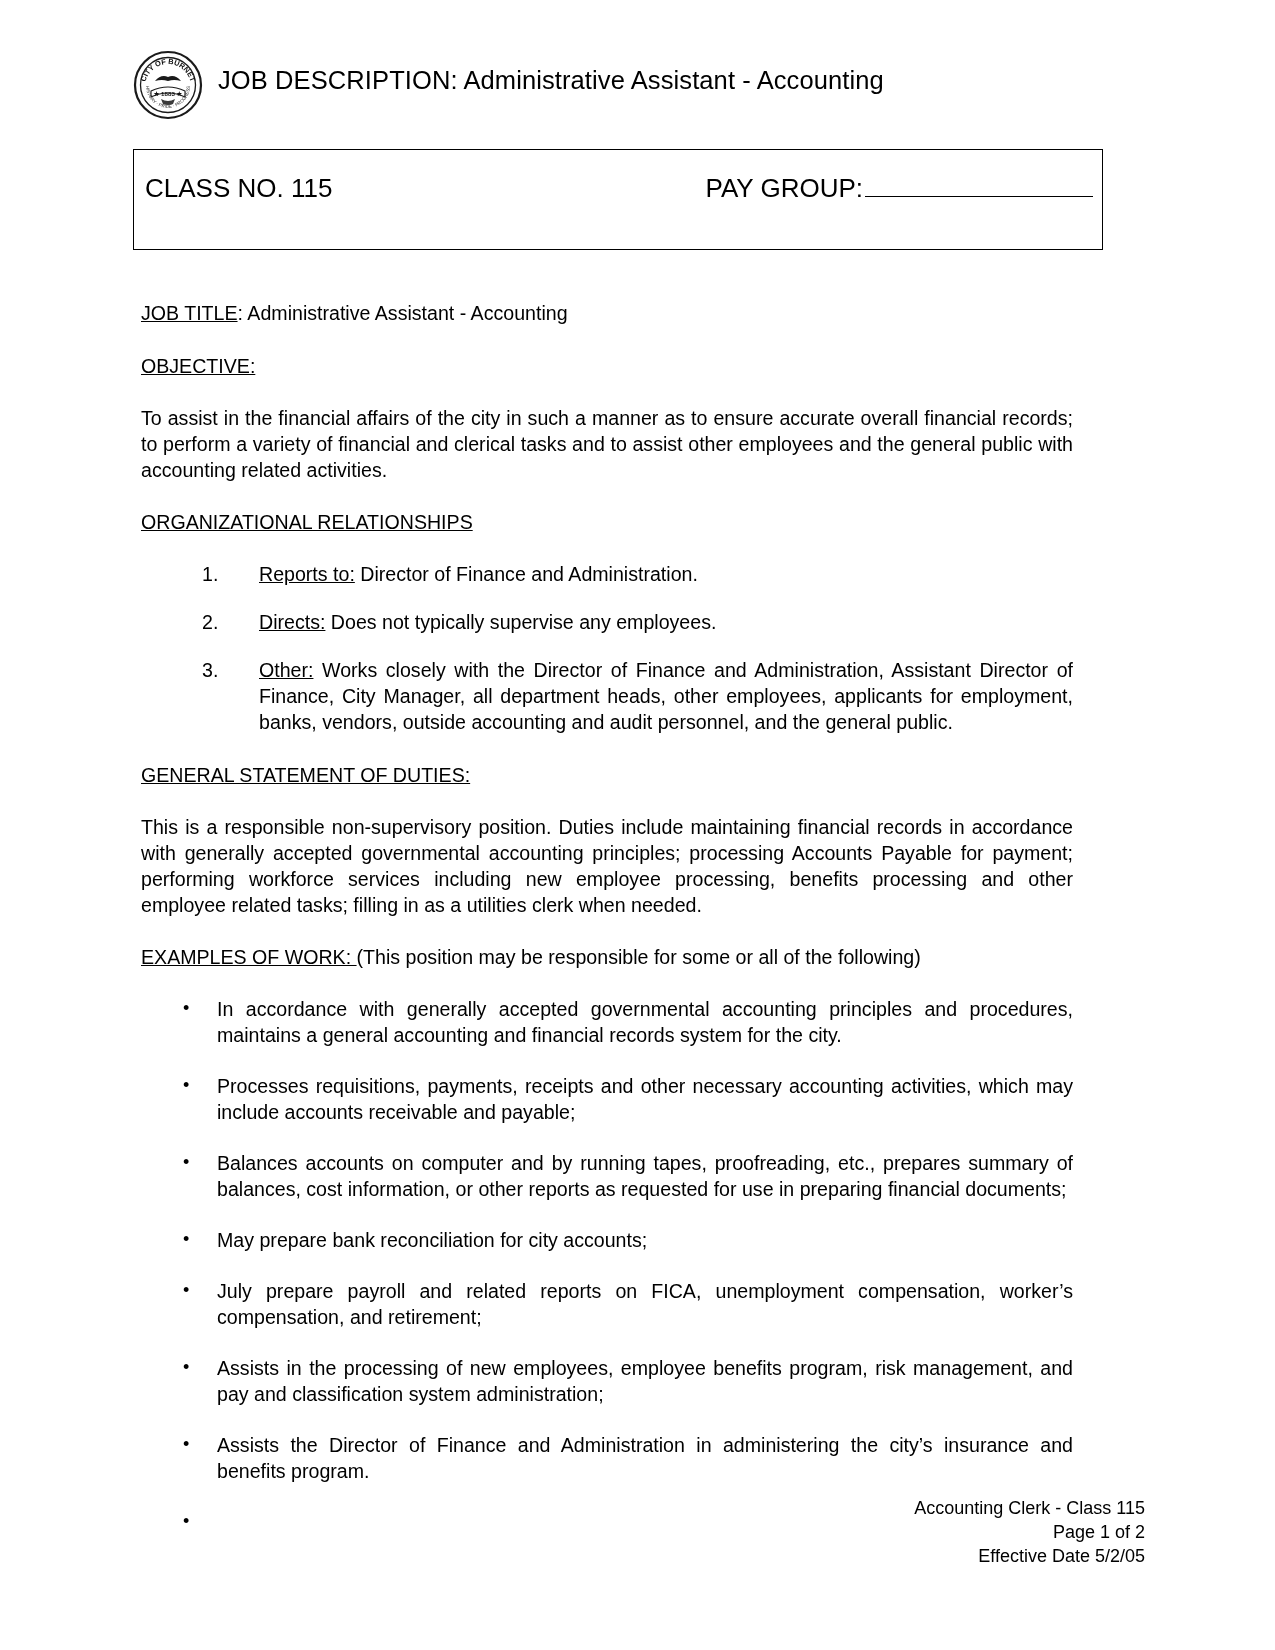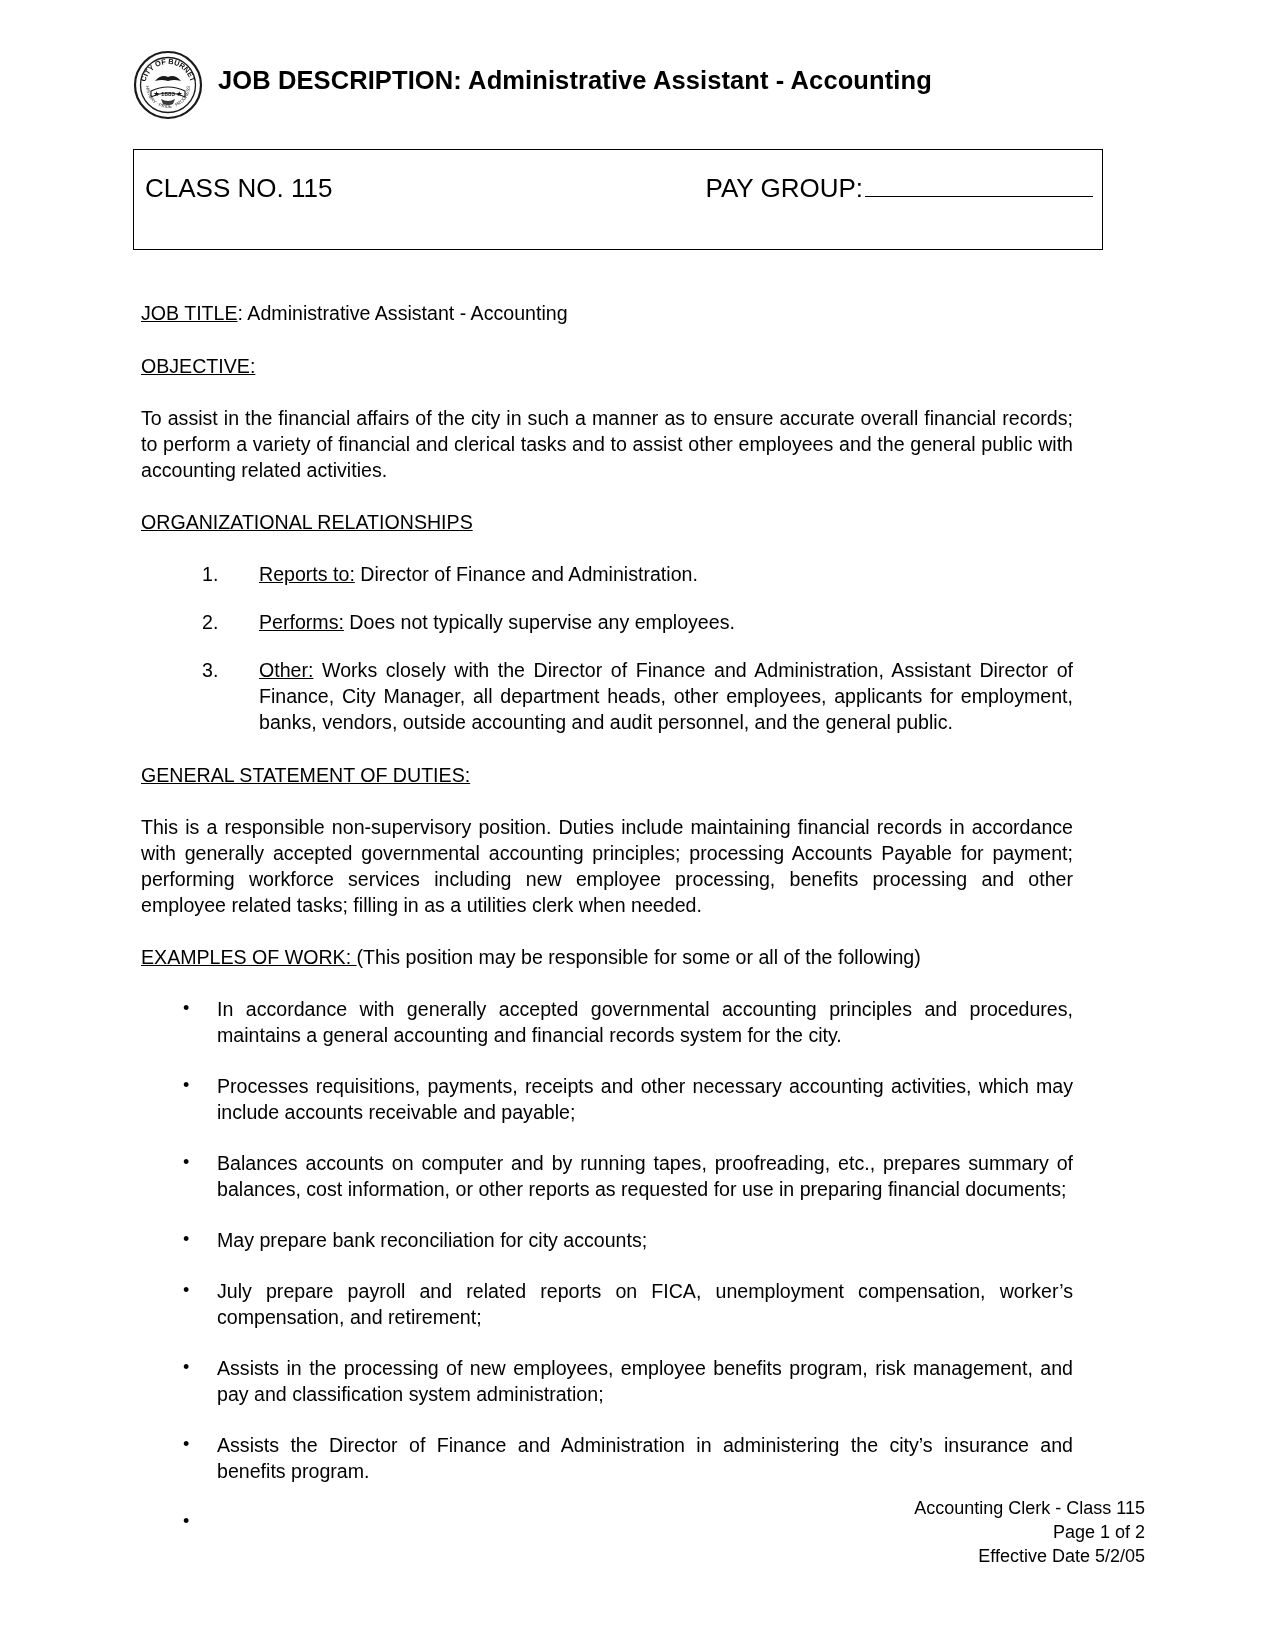--- a/index.html
+++ b/index.html
@@ -36,21 +36,21 @@
     width: 70px;
     height: 70px;
     flex: 0 0 70px;
     position: relative;
     margin-top: 4px;
   }
   .seal svg { display: block; }
 
   .header-title {
     font-size: 25.5px;
-    font-weight: bold;
+    font-weight: normal;
     letter-spacing: 0.1px;
     margin-left: 15px;
     margin-top: 20px;
     white-space: nowrap;
   }
 
   
   .info-box {
     position: absolute;
     left: 133px;
@@ -214,21 +214,21 @@
 
     <p class="para">To assist in the financial affairs of the city in such a manner as to ensure accurate overall financial records; to perform a variety of financial and clerical tasks and to assist other employees and the general public with accounting related activities.</p>
 
     <p class="heading"><span class="u">ORGANIZATIONAL RELATIONSHIPS</span></p>
 
     <ol class="num-list">
       <li>
         <span class="marker">1.</span><span class="u">Reports to:</span><span> Director of Finance and Administration.</span>
       </li>
       <li>
-        <span class="marker">2.</span><span class="u">Performs:</span><span> Does not typically supervise any employees.</span>
+        <span class="marker">2.</span><span class="u">Directs:</span><span> Does not typically supervise any employees.</span>
       </li>
       <li>
         <span class="marker">3.</span><span class="u">Other:</span><span>  Works closely with the Director of Finance and Administration, Assistant Director of Finance, City Manager, all department heads, other employees, applicants for employment, banks, vendors, outside accounting and audit personnel, and the general public.</span>
       </li>
     </ol>
 
     <p class="heading"><span class="u">GENERAL STATEMENT OF DUTIES:</span></p>
 
     <p class="para">This is a responsible non-supervisory position. Duties include maintaining financial records in accordance with generally accepted governmental accounting principles; processing Accounts Payable for payment; performing workforce services including new employee processing, benefits processing and other employee related tasks; filling in as a utilities clerk when needed.</p>
 

